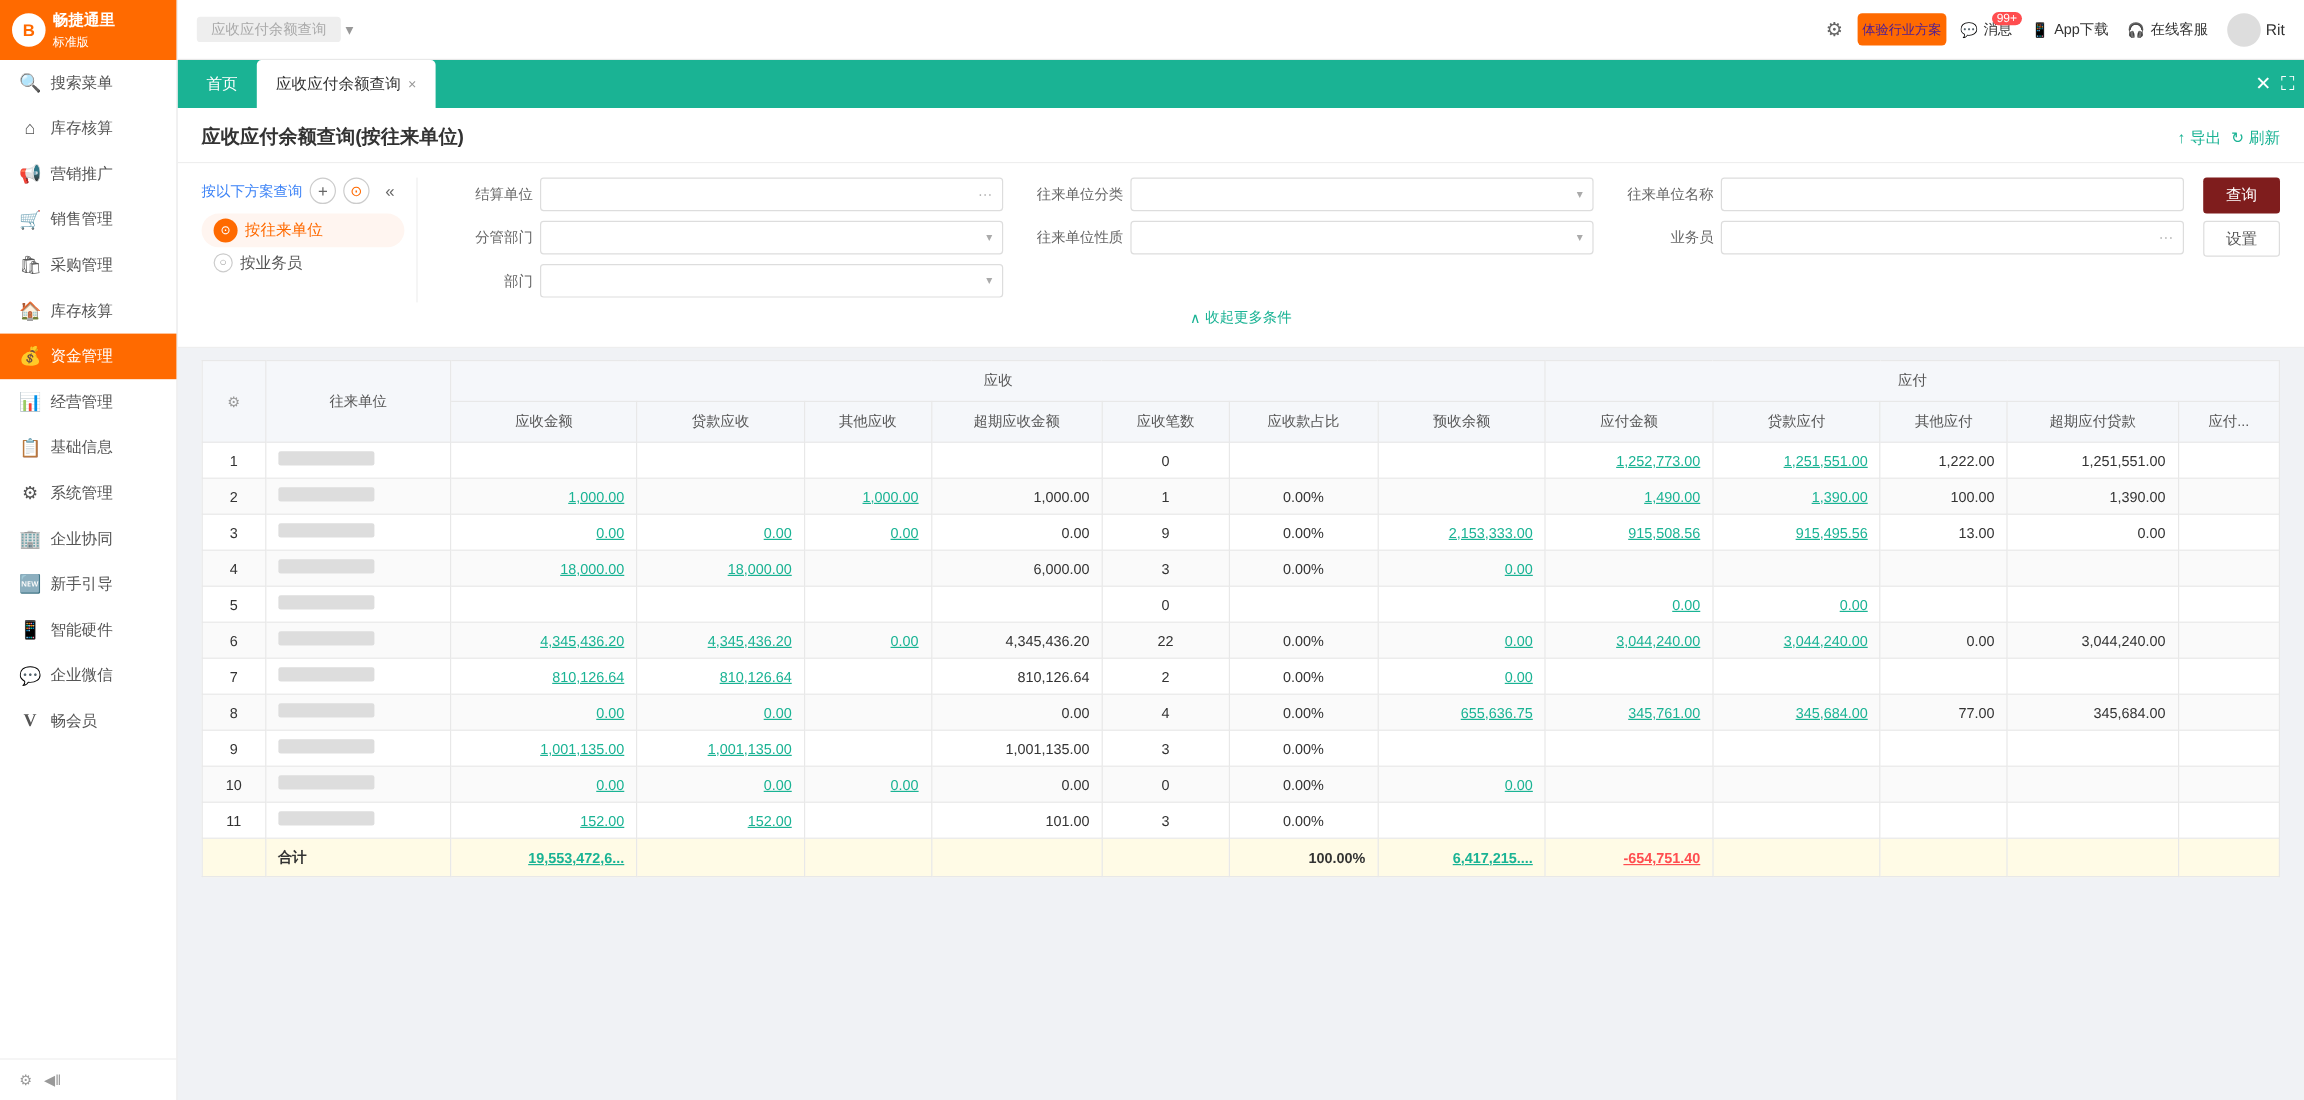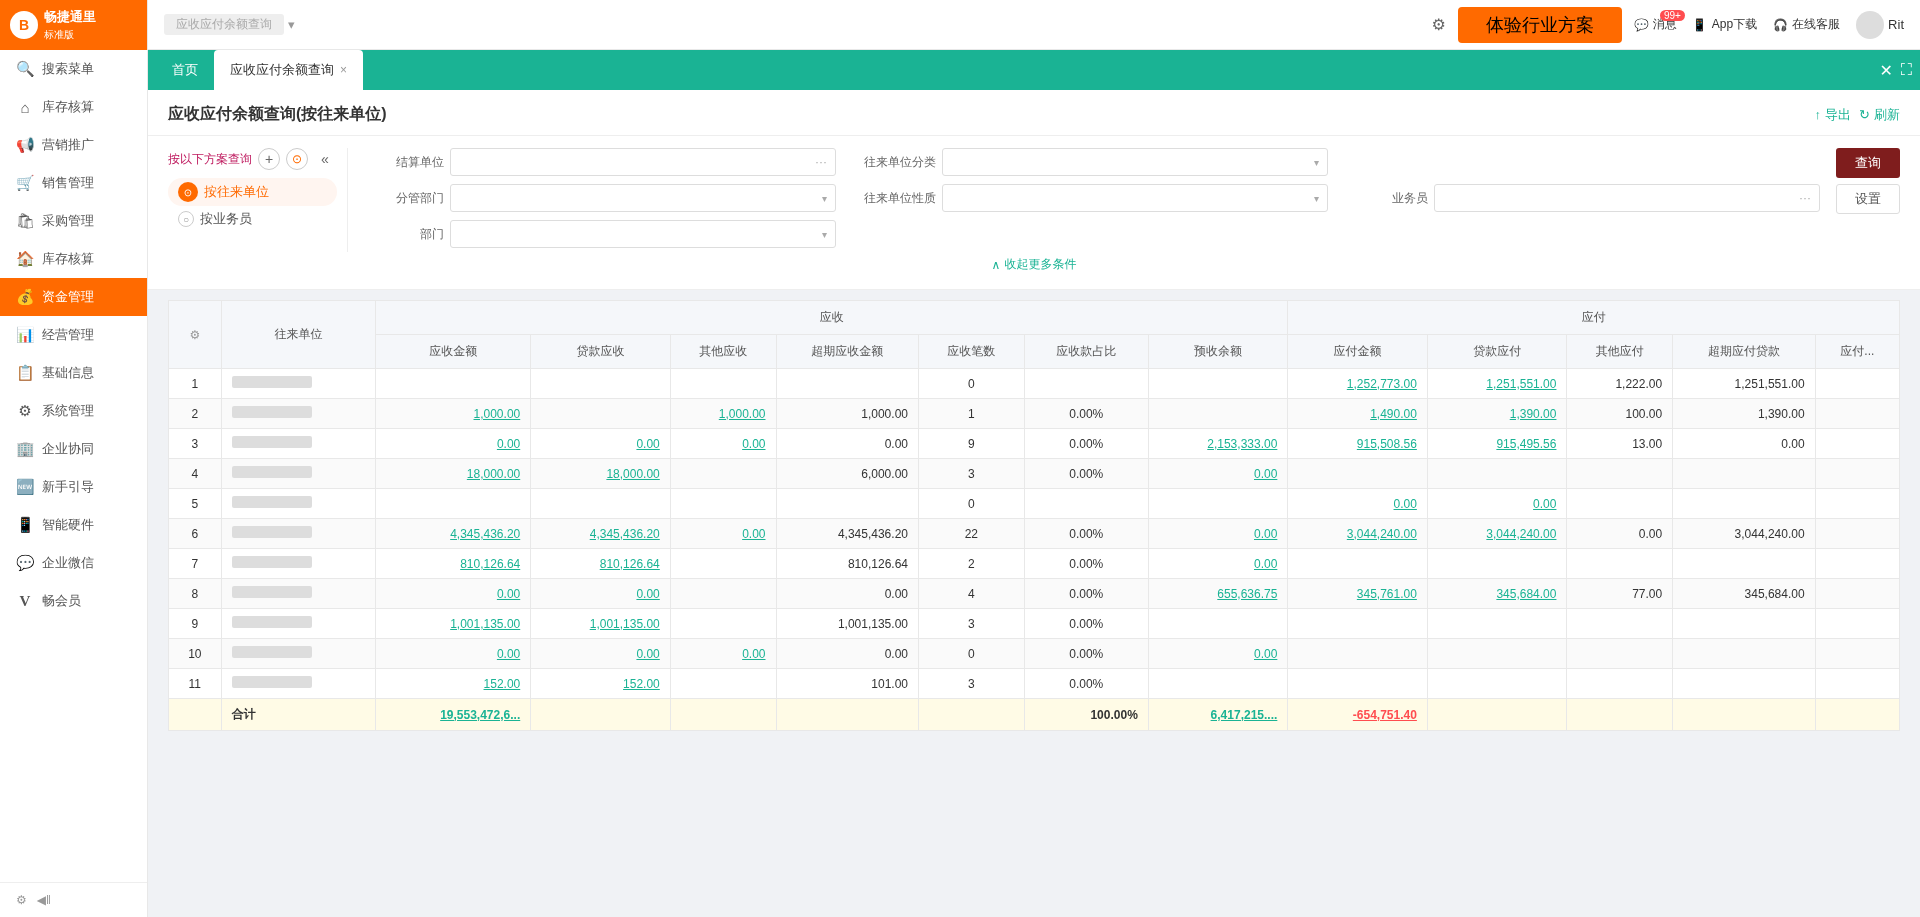--- a/index.html
+++ b/index.html
@@ -17,21 +17,21 @@
     .sidebar-bottom { margin-top: auto; border-top: 1px solid #eee; display: flex; align-items: center; padding: 10px 16px; gap: 10px; }
 
     
     .main { flex: 1; display: flex; flex-direction: column; height: 917px; overflow: hidden; }
 
     
     .topbar { height: 50px; background: #fff; display: flex; align-items: center; padding: 0 16px; border-bottom: 1px solid #e8e8e8; gap: 12px; }
     .topbar-breadcrumb { color: #999; font-size: 13px; flex: 1; display: flex; align-items: center; gap: 4px; }
     .topbar-dropdown { color: #999; }
     .topbar-gear { font-size: 16px; color: #666; cursor: pointer; }
-    .topbar-btn { background: #ff6a00; color: #000000; border: none; padding: 6px 28px; border-radius: 4px; cursor: pointer; font-size: 18px; }
+    .topbar-btn { background: #ff6a00; color: #4c1d95; border: none; padding: 6px 4px; border-radius: 4px; cursor: pointer; font-size: 11px; }
     .topbar-right { display: flex; align-items: center; gap: 16px; margin-left: auto; }
     .topbar-msg { display: flex; align-items: center; gap: 4px; cursor: pointer; position: relative; }
     .badge { background: #ff4d4f; color: #fff; font-size: 10px; border-radius: 10px; padding: 0 4px; min-width: 18px; position: absolute; top: -6px; right: -8px; }
     .topbar-app { display: flex; align-items: center; gap: 4px; cursor: pointer; }
     .topbar-service { display: flex; align-items: center; gap: 4px; cursor: pointer; }
     .avatar { width: 28px; height: 28px; background: #ddd; border-radius: 50%; }
 
     
     .tabbar { height: 40px; background: #1ab394; display: flex; align-items: center; padding: 0 8px; }
     .tab { padding: 0 16px; height: 40px; display: flex; align-items: center; cursor: pointer; font-size: 13px; gap: 6px; }
@@ -221,21 +221,21 @@
           <span>刷新</span>
         </div>
       </div>
     </div>
 
     <div class="filter-area">
       <div style="display:flex;gap:0;">
 
         <div style="display:flex;flex-direction:column;width:180px;padding-right:10px;border-right:1px solid #eee;margin-right:16px;">
           <div style="display:flex;align-items:center;gap:6px;margin-bottom:8px;">
-            <span style="font-size:12px;color:#be185d;text-align:right;">按以下方案查询</span>
+            <span style="font-size:12px;color:#3b82f6;text-align:right;">按以下方案查询</span>
             <div class="filter-add-btn">+</div>
             <div class="filter-scheme-btn">⊙</div>
             <div class="filter-collapse-btn">«</div>
           </div>
           <div class="filter-scheme-item active">
             <div class="filter-scheme-icon">⊙</div>
             <span class="filter-scheme-label">按往来单位</span>
           </div>
           <div class="filter-scheme-item2">
             <div style="width:16px;height:16px;border-radius:50%;border:1px solid #ccc;display:flex;align-items:center;justify-content:center;color:#999;font-size:10px;">○</div>
@@ -251,20 +251,26 @@
               <div class="field-input">
                 <span style="color:#ccc;"></span>
                 <span class="field-dots">···</span>
               </div>
             </div>
             <div class="filter-field">
               <span class="field-label">往来单位分类</span>
               <div class="field-input">
                 <span style="color:#ccc;"></span>
                 <span class="field-arrow">▾</span>
+              </div>
+            </div>
+            <div class="filter-field">
+              <span class="field-label">往来单位名称</span>
+              <div class="field-input">
+                <span style="color:#ccc;"></span>
               </div>
             </div>
           </div>
 
           <div style="display:grid;grid-template-columns:1fr 1fr 1fr;gap:8px 20px;margin-bottom:8px;">
             <div class="filter-field">
               <span class="field-label">分管部门</span>
               <div class="field-input">
                 <span style="color:#ccc;"></span>
                 <span class="field-arrow">▾</span>

